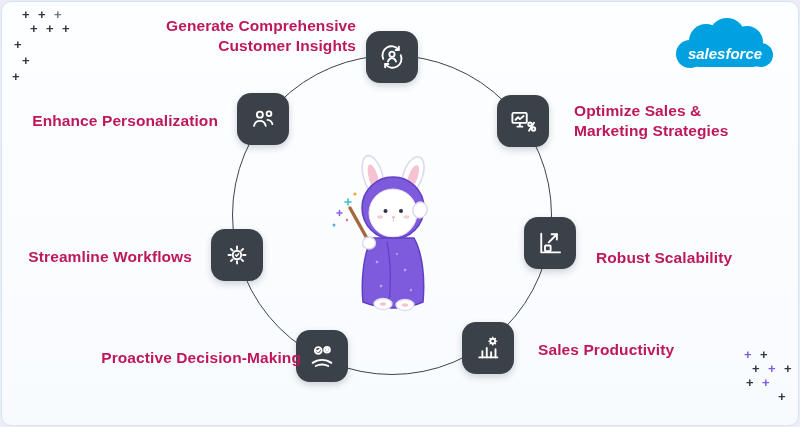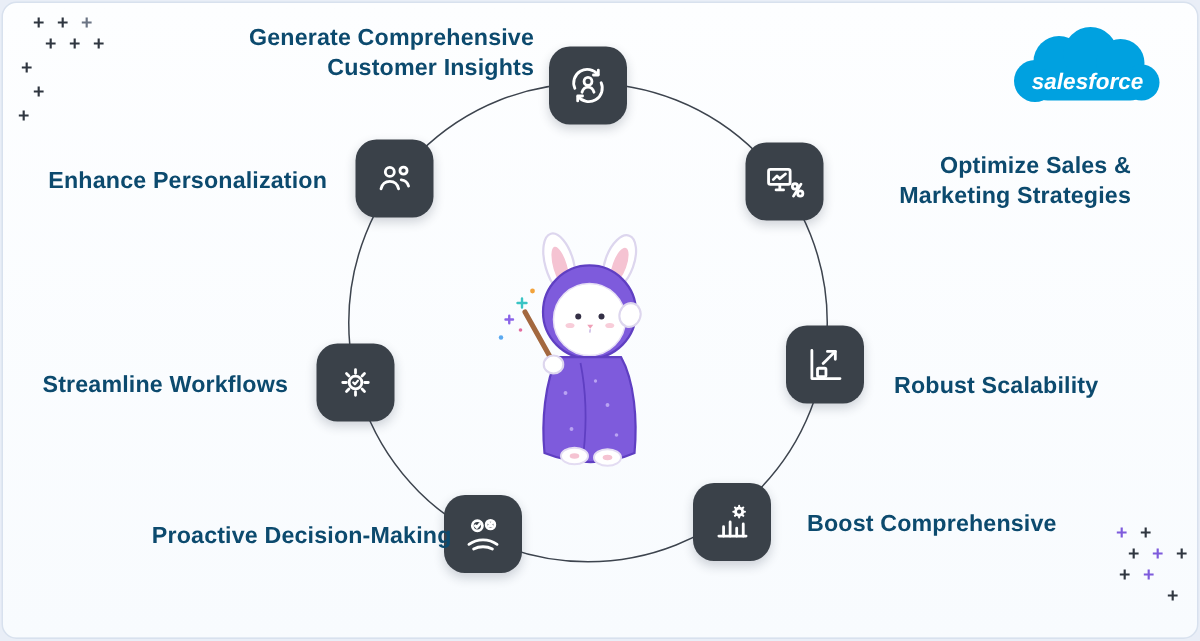--- a/index.html
+++ b/index.html
@@ -22,21 +22,21 @@
   }
   .node {
     position:absolute; width:52px; height:52px;
     background:#3a4149; border-radius:14px;
     display:flex; align-items:center; justify-content:center;
     box-shadow:0 3px 7px rgba(30,40,60,.20);
   }
   .node svg { display:block; }
   .label {
     position:absolute;
-    font-size:15.5px; font-weight:700; color:#0c4a6e;
+    font-size:15.5px; font-weight:700; color:#be185d;
     line-height:1.28; letter-spacing:.1px;
   }
   .nowrap { white-space:nowrap; }
   .r { text-align:right; }
   .plus {
     position:absolute; font-size:13px; font-weight:700; color:#2f3640;
     line-height:1;
   }
   .logo { position:absolute; left:666px; top:14px; }
   .mascot { position:absolute; left:317px; top:150px; }
@@ -200,23 +200,23 @@
   <svg width="30" height="30" viewBox="0 0 24 24" fill="none" stroke="#fff" stroke-width="1.5" stroke-linecap="round" stroke-linejoin="round">
     <circle cx="9.5" cy="8.5" r="2.4"></circle>
     <path d="M4.8 17.5c.6-2.6 2.4-4 4.7-4s4.1 1.4 4.7 4"></path>
     <circle cx="16.8" cy="7.8" r="1.9"></circle>
     <path d="M15.6 12.7c2.1.2 3.4 1.4 3.9 3.4"></path>
   </svg>
 </div>
 
 <div class="label r" style="right:444px;top:16px;width:210px;">Generate Comprehensive Customer Insights</div>
 
-<div class="label" style="left:574px;top:101px;width:180px;text-align:right;">Optimize Sales &amp; Marketing Strategies</div>
+<div class="label" style="left:574px;top:101px;width:180px;">Optimize Sales &amp; Marketing Strategies</div>
 
 <div class="label nowrap" style="left:596px;top:248px;">Robust Scalability</div>
 
-<div class="label nowrap" style="left:538px;top:340px;">Boost Comprehensive</div>
+<div class="label nowrap" style="left:538px;top:340px;">Sales Productivity</div>
 
 <div class="label nowrap r" style="right:499px;top:348px;">Proactive Decision-Making</div>
 
 <div class="label nowrap r" style="right:608px;top:247px;">Streamline Workflows</div>
 
 <div class="label nowrap r" style="right:582px;top:111px;">Enhance Personalization</div>
 
 </body></html>

